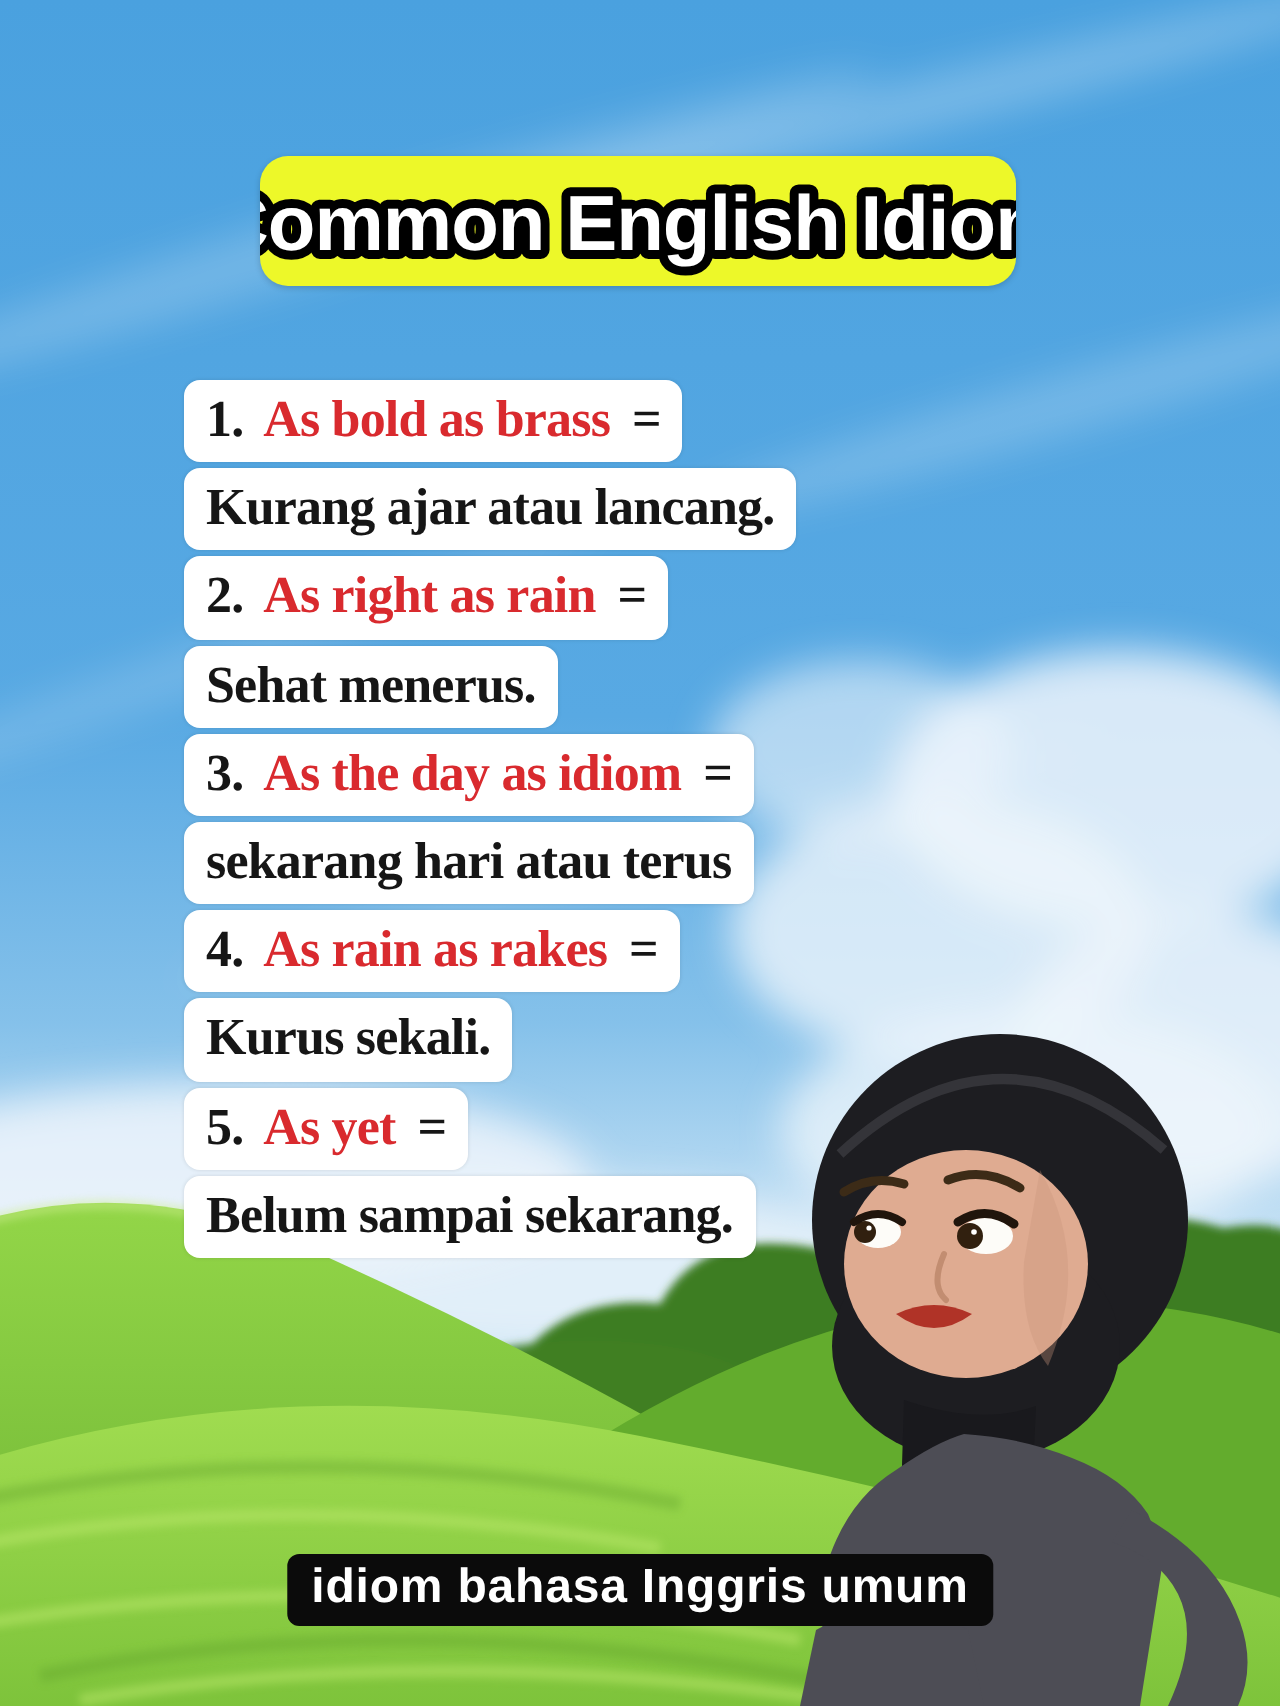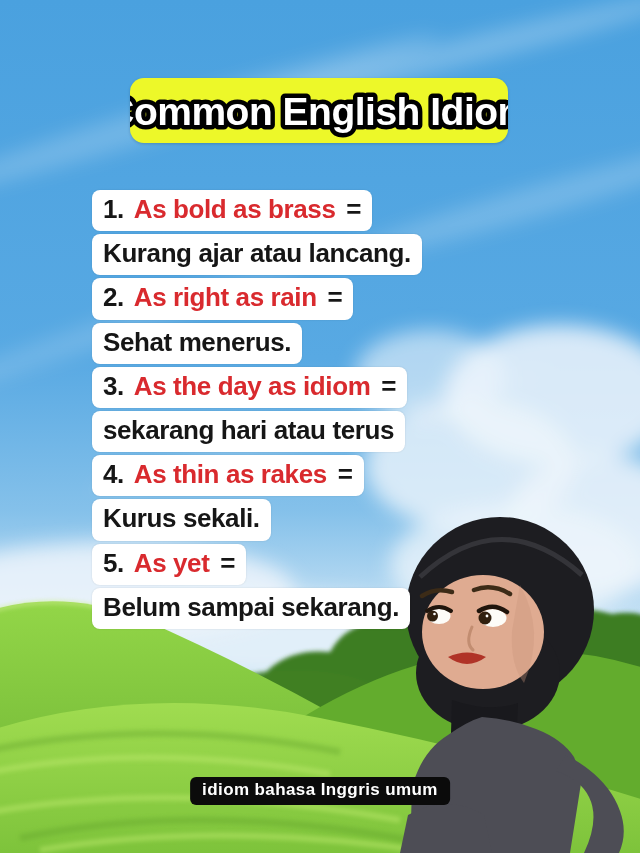--- a/index.html
+++ b/index.html
@@ -31,29 +31,30 @@
     display:inline-block;
     background:var(--chip-bg,#ffffff);
     border-radius:8px;
     padding:4px 11px 6px 11px;
     margin-bottom:3px;
     font-size:26px;line-height:1.2;font-weight:bold;
     color:var(--text-black,#161616);
     letter-spacing:-0.4px;
     box-shadow:0 0 2px rgba(0,0,0,.12);
     white-space:nowrap;
+    font-family:Liberation Serif, serif;
   }
   .chip .num{margin-right:.38em;}
   .chip .phrase{color:var(--idiom-red,#d92a2e);}
   .chip .eq{margin-left:.42em;}
   .caption{
     position:absolute;left:50%;top:777px;transform:translateX(-50%);z-index:5;
     background:var(--caption-bg,#0b0b0b);
     color:var(--caption-fg,#ffffff);
-    font-size:17px;font-weight:bold;letter-spacing:.4px;
+    font-size:24px;font-weight:bold;letter-spacing:.4px;
     padding:3px 12px 5px 12px;border-radius:6px;white-space:nowrap;
   }
 </style>
 </head>
 <body>
 
 <div class="frame">
 
   <svg class="bg" width="640" height="853" viewBox="0 0 640 853" aria-hidden="true">
     <defs>
@@ -173,21 +174,21 @@
     </svg>
   </div>
 
   <div class="idiom-list">
     <div class="row"><span class="chip"><span class="num">1.</span><span class="phrase">As bold as brass</span><span class="eq">=</span></span></div>
     <div class="row"><span class="chip"><span>Kurang ajar atau lancang.</span></span></div>
     <div class="row"><span class="chip"><span class="num">2.</span><span class="phrase">As right as rain</span><span class="eq">=</span></span></div>
     <div class="row"><span class="chip"><span>Sehat menerus.</span></span></div>
     <div class="row"><span class="chip"><span class="num">3.</span><span class="phrase">As the day as idiom</span><span class="eq">=</span></span></div>
     <div class="row"><span class="chip"><span>sekarang hari atau terus</span></span></div>
-    <div class="row"><span class="chip"><span class="num">4.</span><span class="phrase">As thin as rakes</span><span class="eq">=</span></span></div>
+    <div class="row"><span class="chip"><span class="num">4.</span><span class="phrase">As rain as rakes</span><span class="eq">=</span></span></div>
     <div class="row"><span class="chip"><span>Kurus sekali.</span></span></div>
     <div class="row"><span class="chip"><span class="num">5.</span><span class="phrase">As yet</span><span class="eq">=</span></span></div>
     <div class="row"><span class="chip"><span>Belum sampai sekarang.</span></span></div>
   </div>
 
   <div class="caption">
     <span>idiom bahasa Inggris umum</span>
   </div>
 
 </div>

